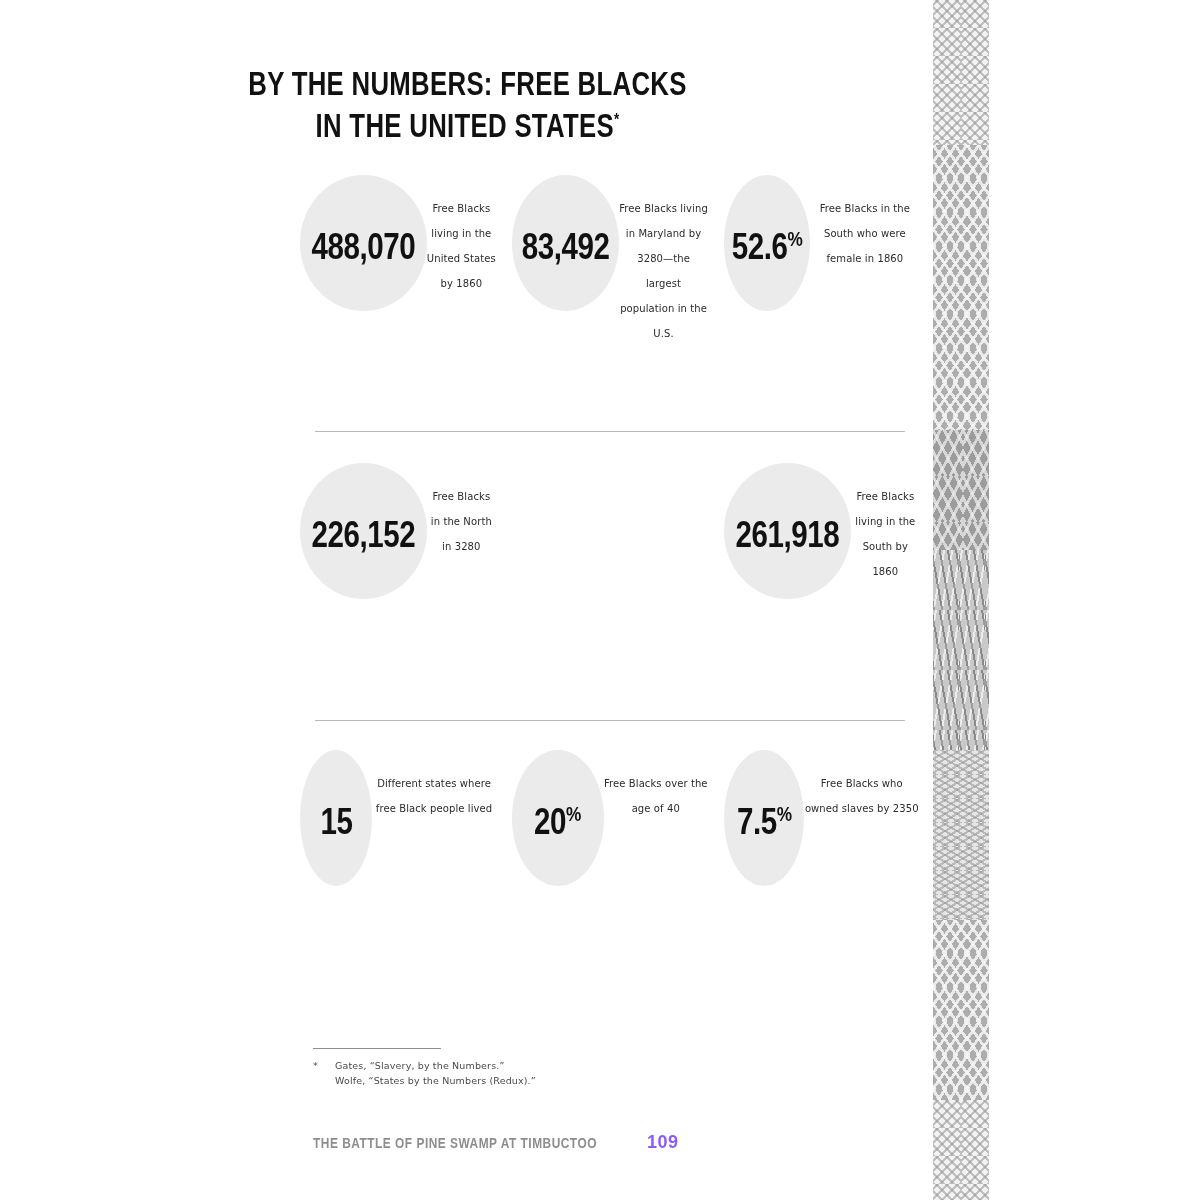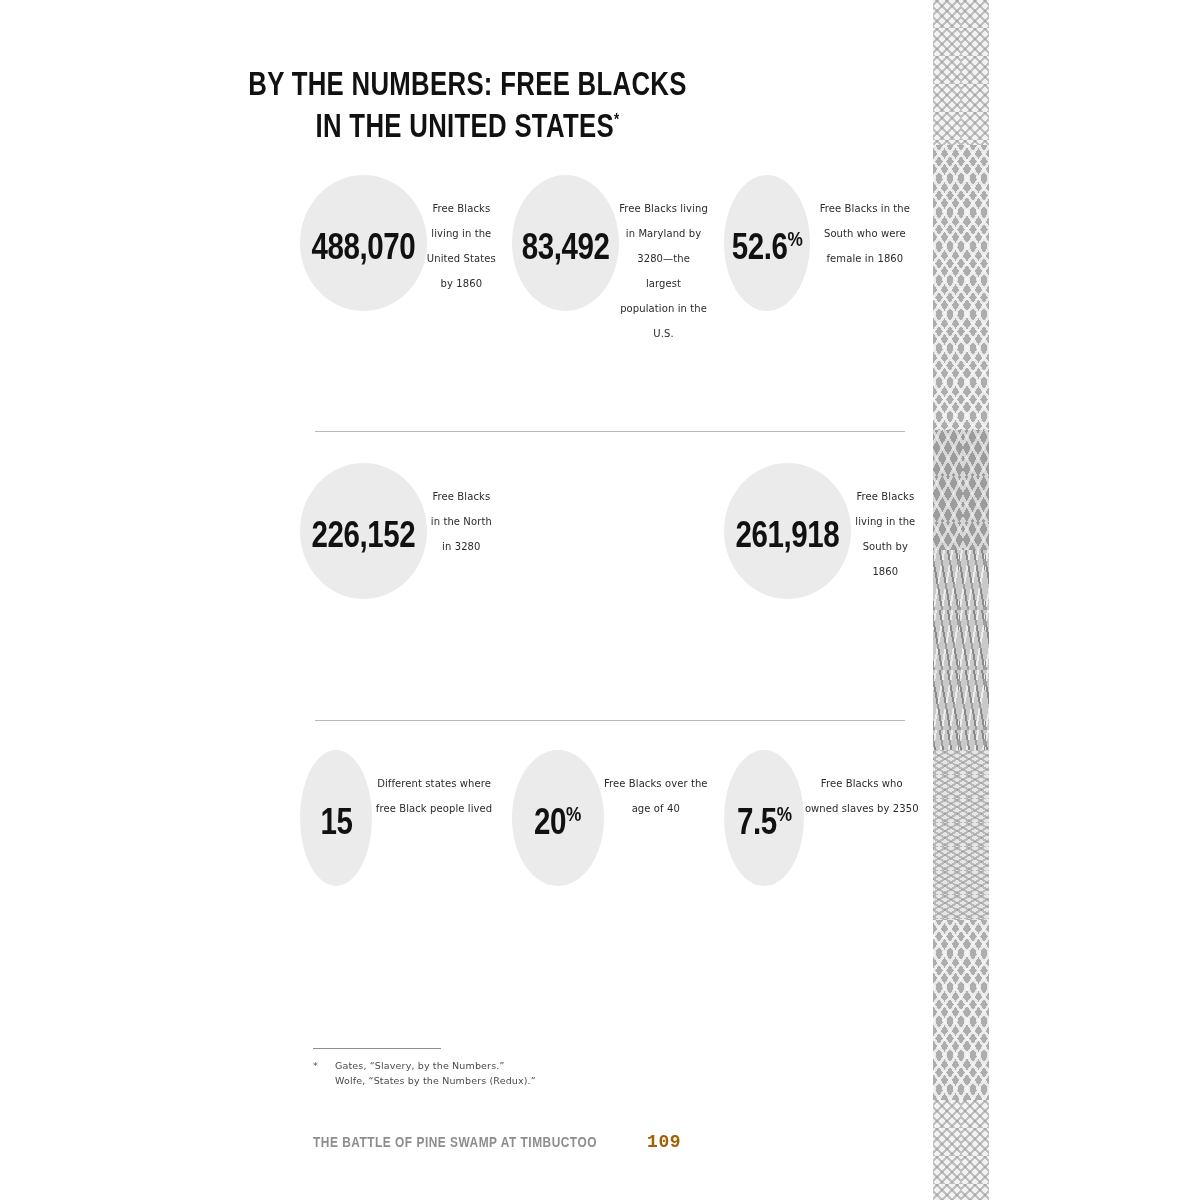--- a/index.html
+++ b/index.html
@@ -208,24 +208,24 @@
     font-family: "Liberation Sans Narrow", "Liberation Sans", sans-serif;
     font-weight: 700;
     font-size: 14px;
     letter-spacing: .6px;
     color: #8d8d8d;
     transform: scaleX(.85);
     transform-origin: left center;
     white-space: nowrap;
   }
   #page-number {
-    font-family: Liberation Mono, monospace;
+    font-family: Liberation Sans, sans-serif;
     font-weight: 700;
     font-size: 18px;
-    color: #a16207;
+    color: #8b5cf6;
     letter-spacing: .5px;
   }
 </style>
 </head>
 <body>
 
 <div id="page-sheet">
 
   <div id="headline">
     <span class="line">BY THE NUMBERS: FREE BLACKS</span>

